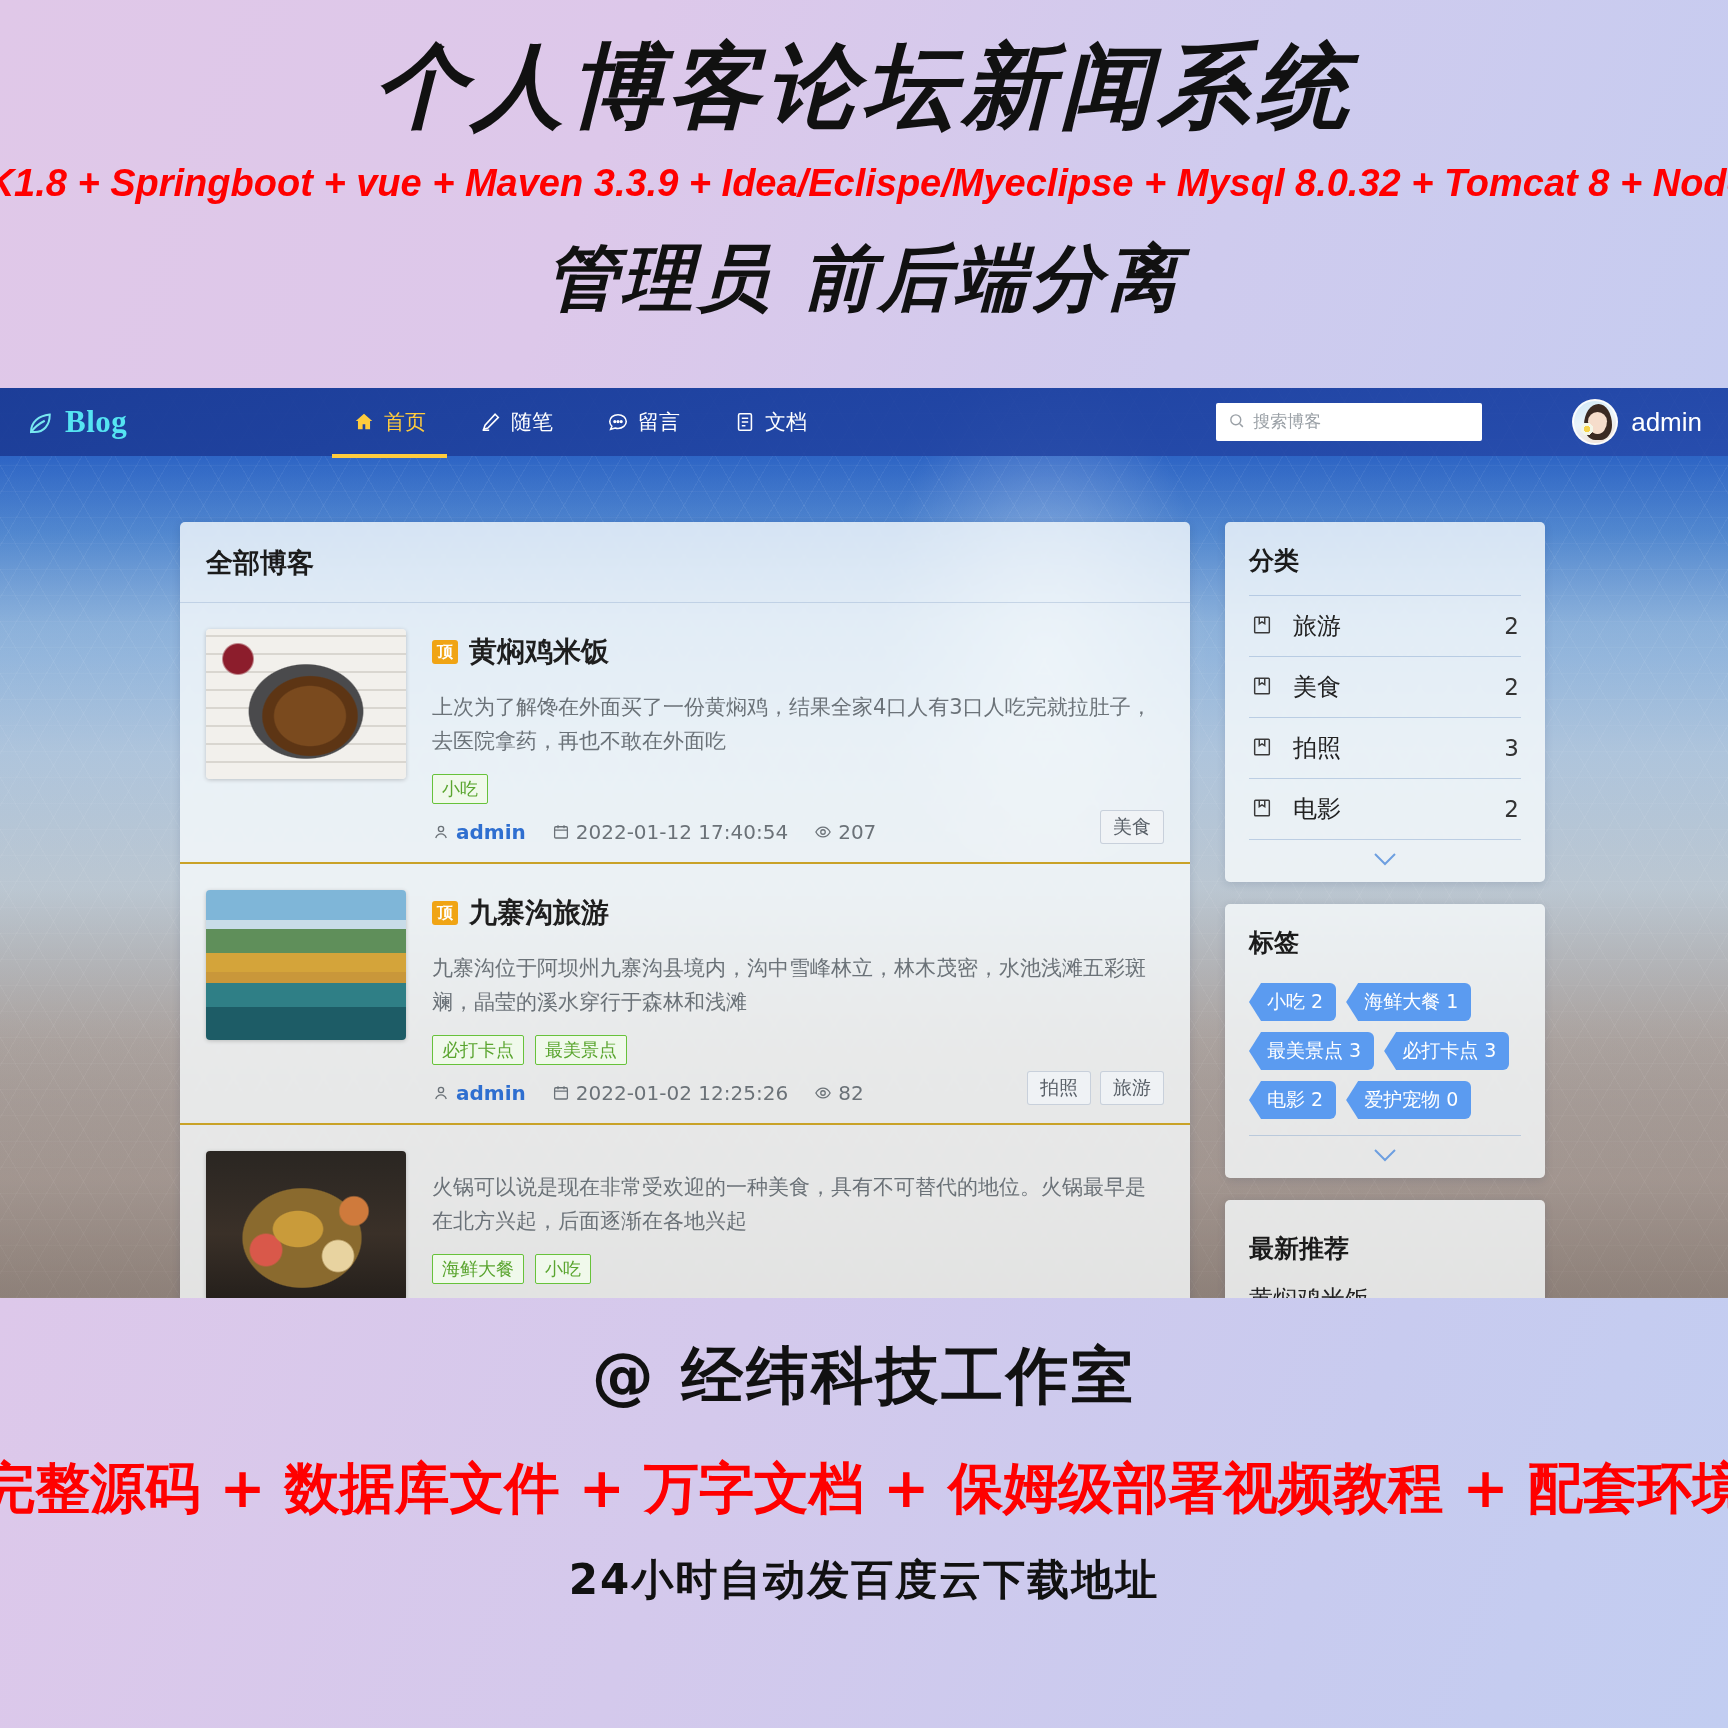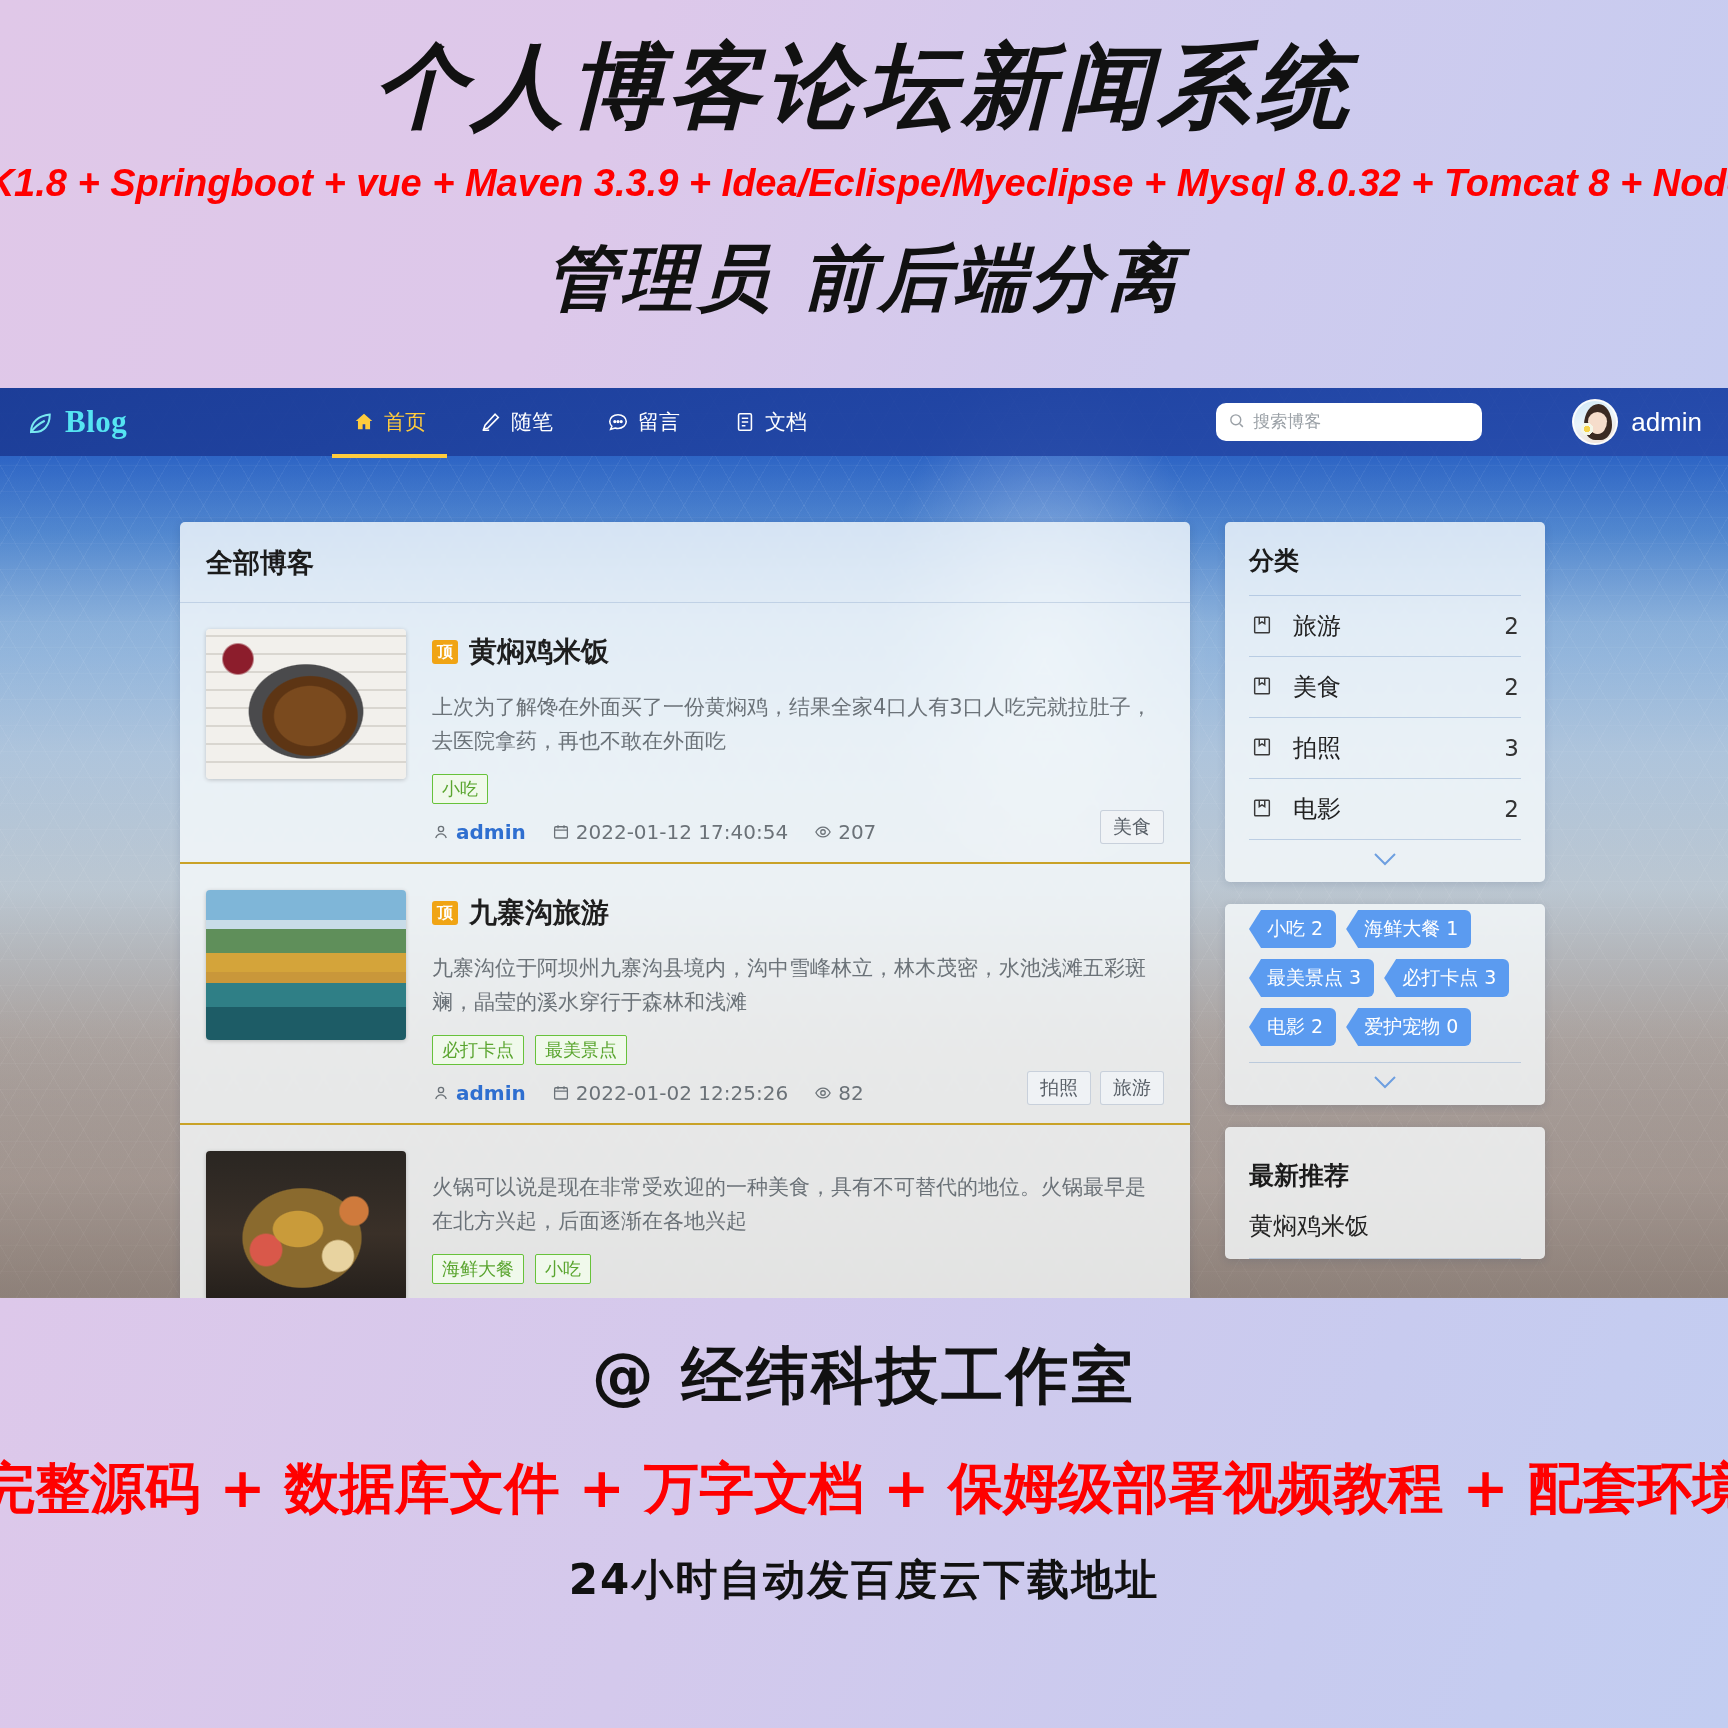--- a/index.html
+++ b/index.html
@@ -115,21 +115,21 @@
     position: relative;
   }
   .nav-item.active { color: #ffcc3d; }
   .nav-item.active::after {
     content: ""; position: absolute; left: 6px; right: 6px; bottom: -2px;
     height: 4px; background: #ffcc3d;
   }
   .nav-ico { width: 22px; height: 22px; display: inline-block; }
   .nav-spacer { flex: 1; }
   .search-box {
-    width: 266px; height: 38px; background: #fff; border-radius: 10px;
+    width: 266px; height: 38px; background: #fff; border-radius: 2px;
     display: flex; align-items: center; gap: 8px; padding: 0 12px;
     margin-right: 90px;
   }
   .search-box svg { width: 17px; height: 17px; color: #9aa0a6; flex: none; }
   .search-box input {
     border: none; outline: none; font-size: 17px; color: #333; width: 100%;
     font-family: "Liberation Sans", sans-serif; background: transparent;
   }
   .search-box input::placeholder { color: #9aa0a6; }
   .user-area { display: flex; align-items: center; gap: 13px; }
@@ -538,20 +538,21 @@
             </div>
           </div>
           <div class="more-row">
             <svg viewBox="0 0 24 14" fill="none" stroke="currentColor" stroke-width="2">
                 <path d="m2 2 10 10L22 2"></path>
               </svg>
           </div>
         </div>
 
         <div class="card side-card">
+          <div class="side-title">标签</div>
           <div class="tag-wrap">
             <span class="tag-arrow">小吃 2</span>
             <span class="tag-arrow">海鲜大餐 1</span>
             <span class="tag-arrow">最美景点 3</span>
             <span class="tag-arrow">必打卡点 3</span>
             <span class="tag-arrow">电影 2</span>
             <span class="tag-arrow">爱护宠物 0</span>
           </div>
           <div class="tag-sep"></div>
           <div class="more-row" style="border-top:none;">

